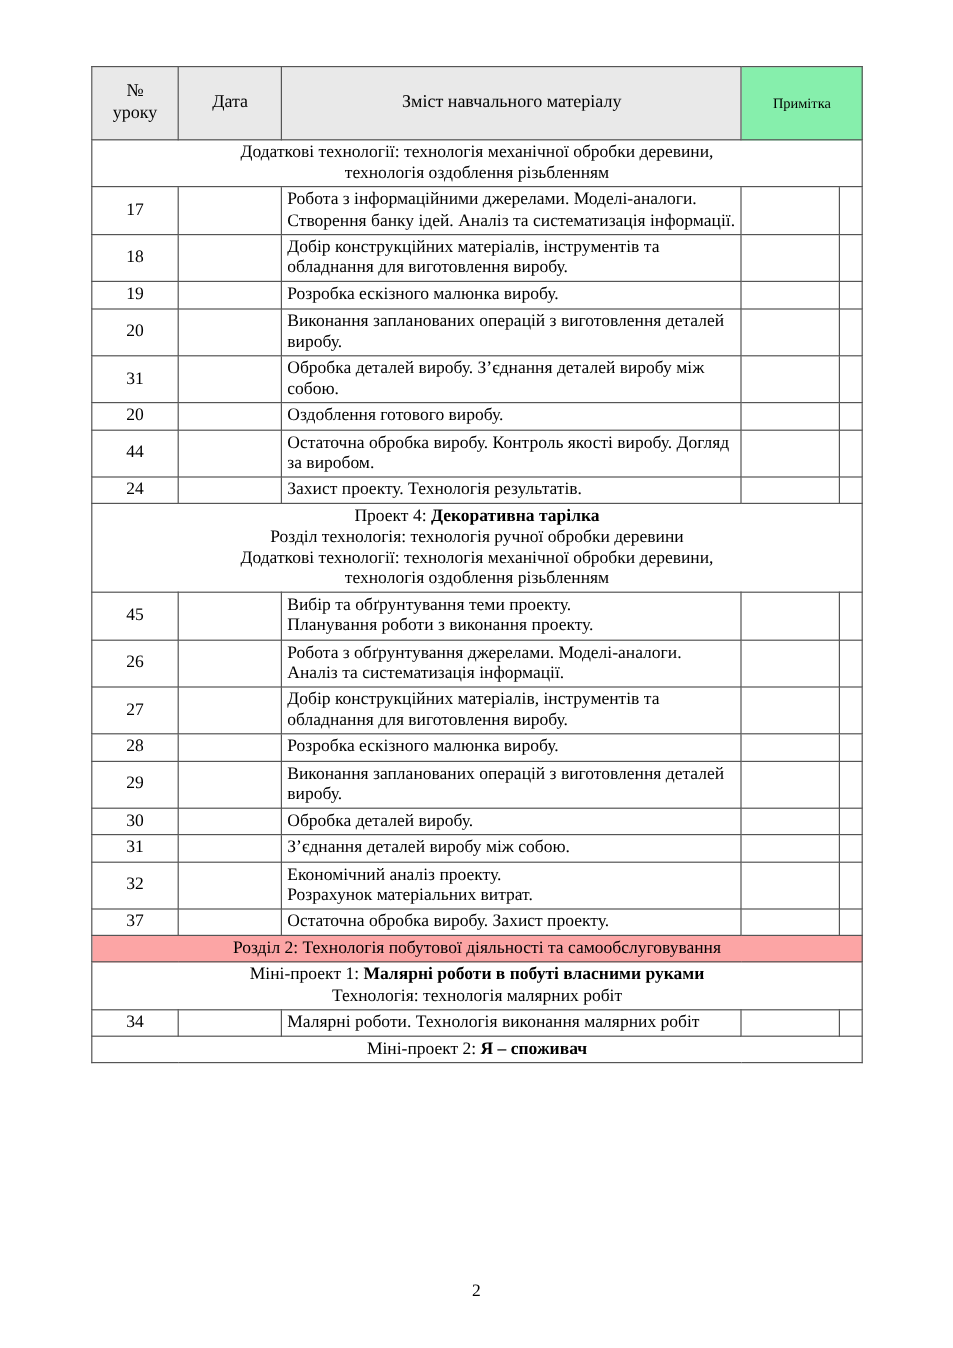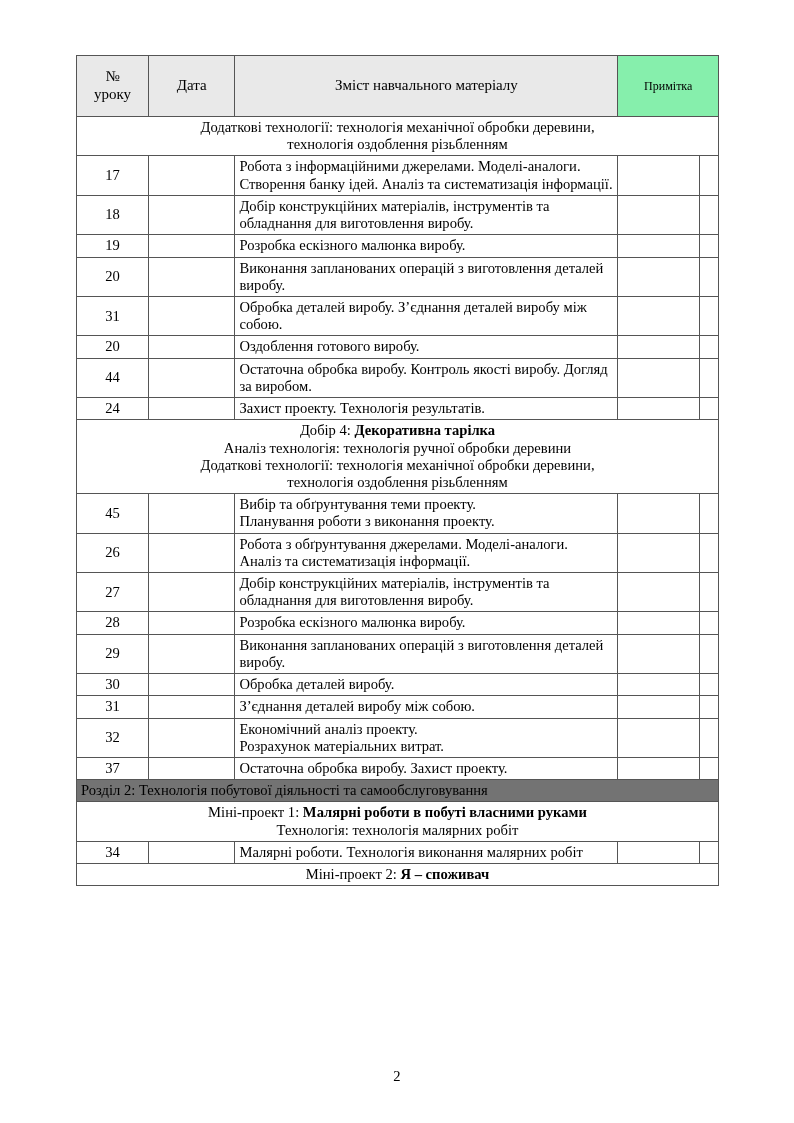--- a/index.html
+++ b/index.html
@@ -78,21 +78,22 @@
     margin-left: 28px;
   }
   td.spanrow {
     text-align: center;
     vertical-align: middle;
     padding-top: 3px;
     padding-bottom: 3px;
     line-height: 1.25;
   }
   td.yellow {
-    background: #737373;
+    background: #fca5a5;
+    text-align: center;
     font-weight: bold;
     padding-top: 5px;
     padding-bottom: 5px;
   }
   .ital { }
   .bold { font-weight: bold; }
   .line { display: block; }
 
   .pagenum {
     position: absolute;
@@ -202,22 +203,22 @@
           <td class="num">24</td>
           <td>&nbsp;</td>
           <td class="body">
             <span class="line">Захист проекту. Технологія результатів.</span>
           </td>
           <td>&nbsp;</td>
           <td>&nbsp;</td>
         </tr>
         <tr>
           <td class="spanrow" colspan="5">
-            <span class="line"><span>Добір 4: </span><span class="bold">Декоративна тарілка</span></span>
-            <span class="line"><span class="ital">Аналіз технологія:</span><span> технологія ручної обробки деревини</span></span>
+            <span class="line"><span>Проект 4: </span><span class="bold">Декоративна тарілка</span></span>
+            <span class="line"><span class="ital">Розділ технологія:</span><span> технологія ручної обробки деревини</span></span>
             <span class="line"><span class="ital">Додаткові технології:</span><span> технологія механічної обробки деревини,</span></span>
             <span class="line"><span>технологія оздоблення різьбленням</span></span>
           </td>
         </tr>
         <tr>
           <td class="num">45</td>
           <td>&nbsp;</td>
           <td class="body">
             <span class="line">Вибір та обґрунтування теми проекту.</span>
             <span class="line">Планування роботи з виконання проекту.</span>

